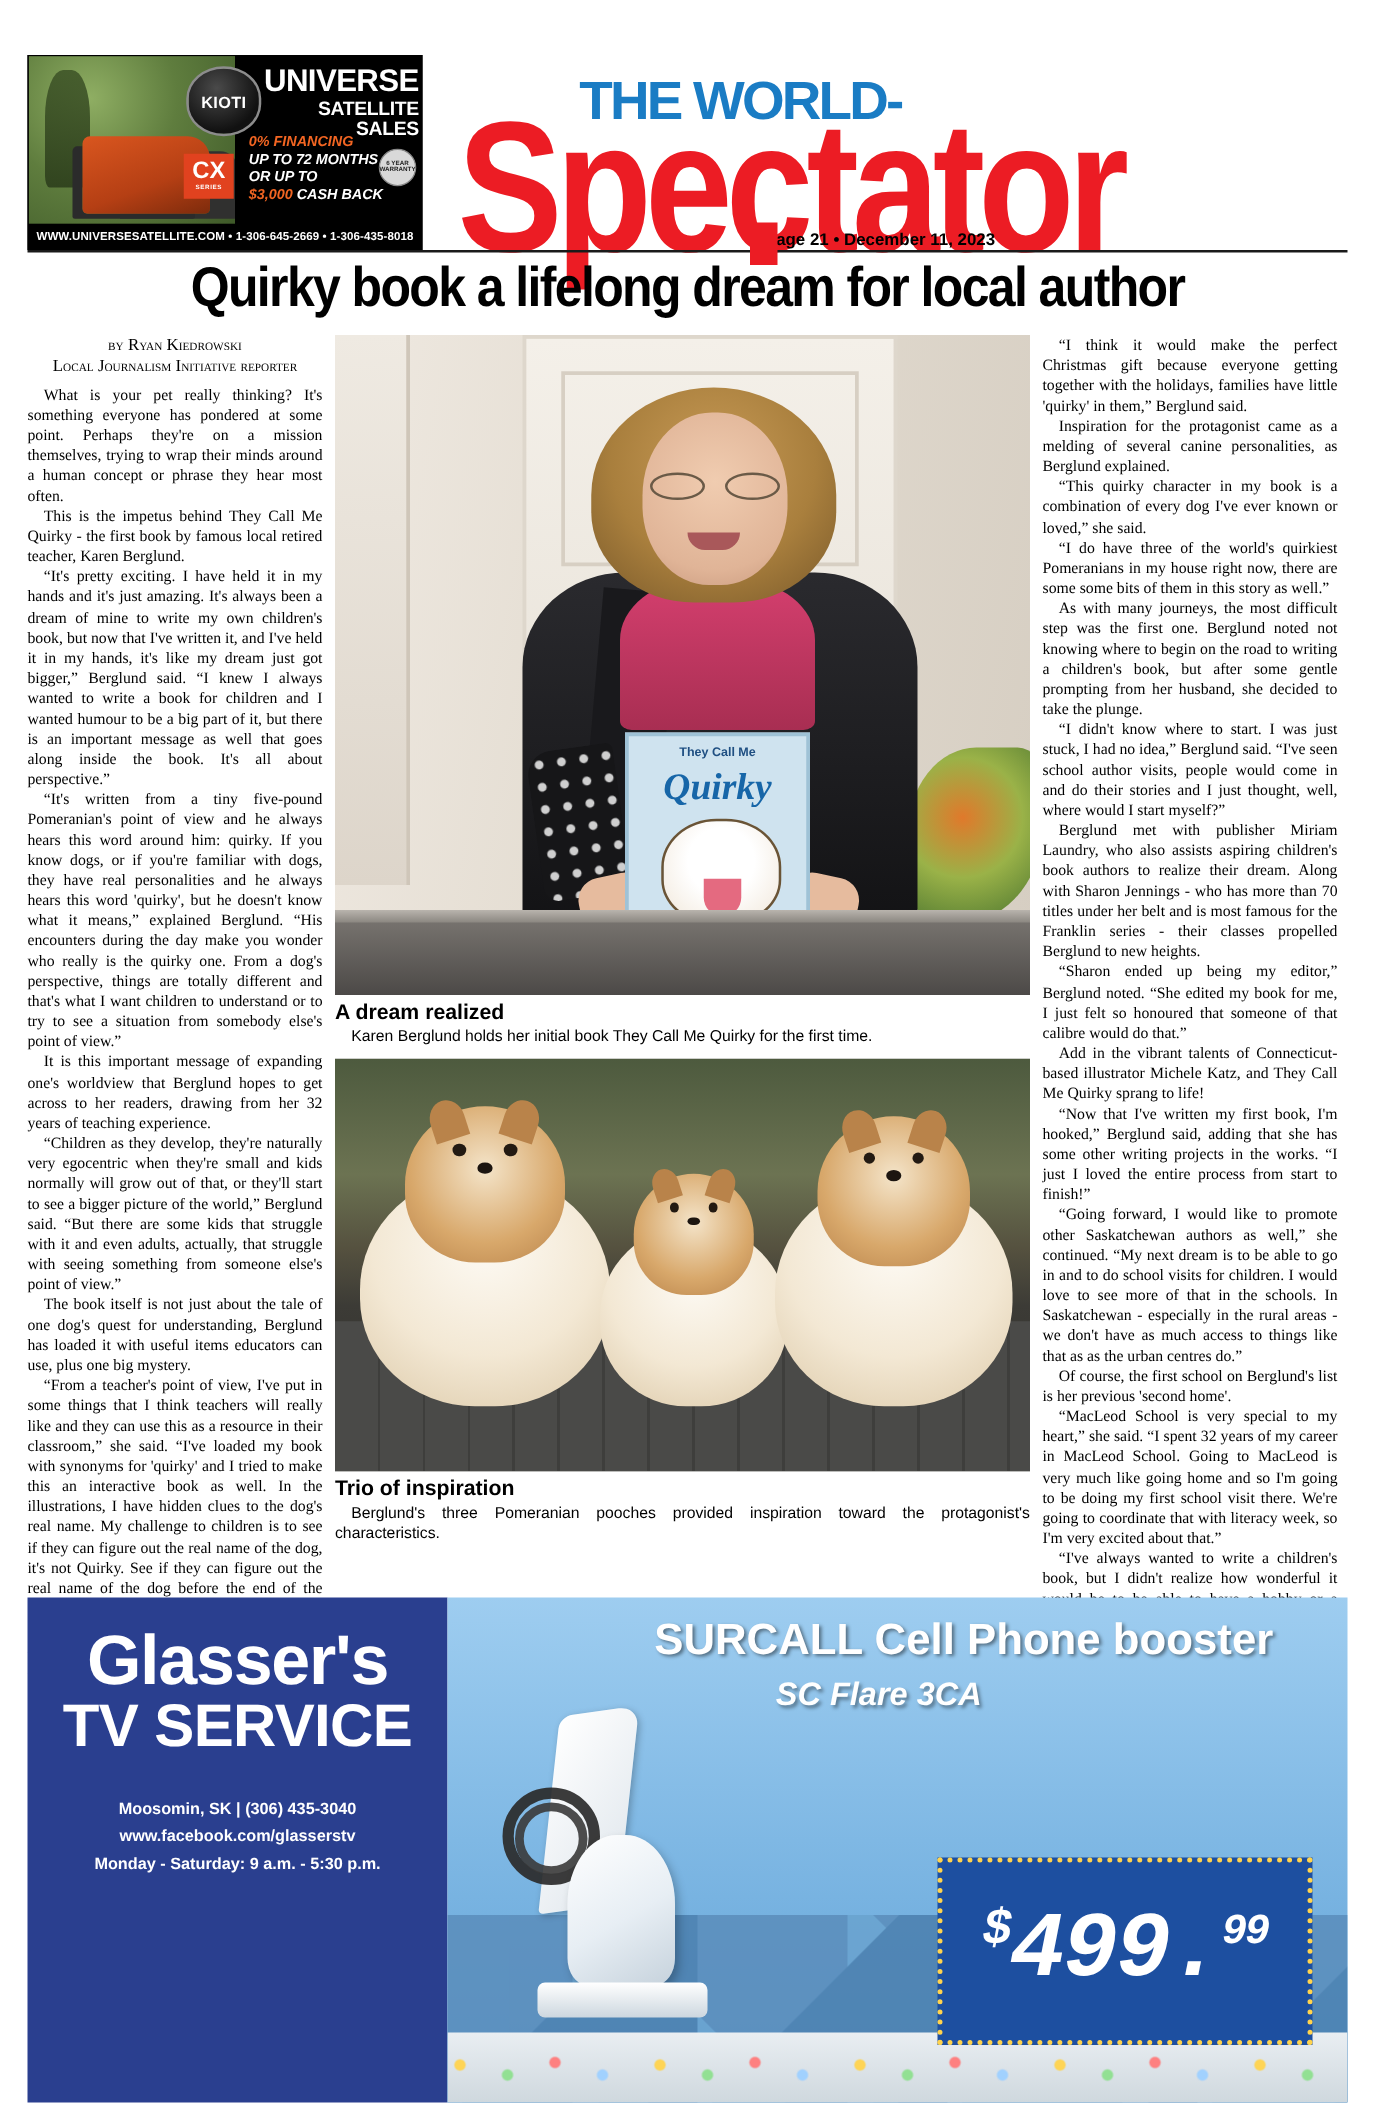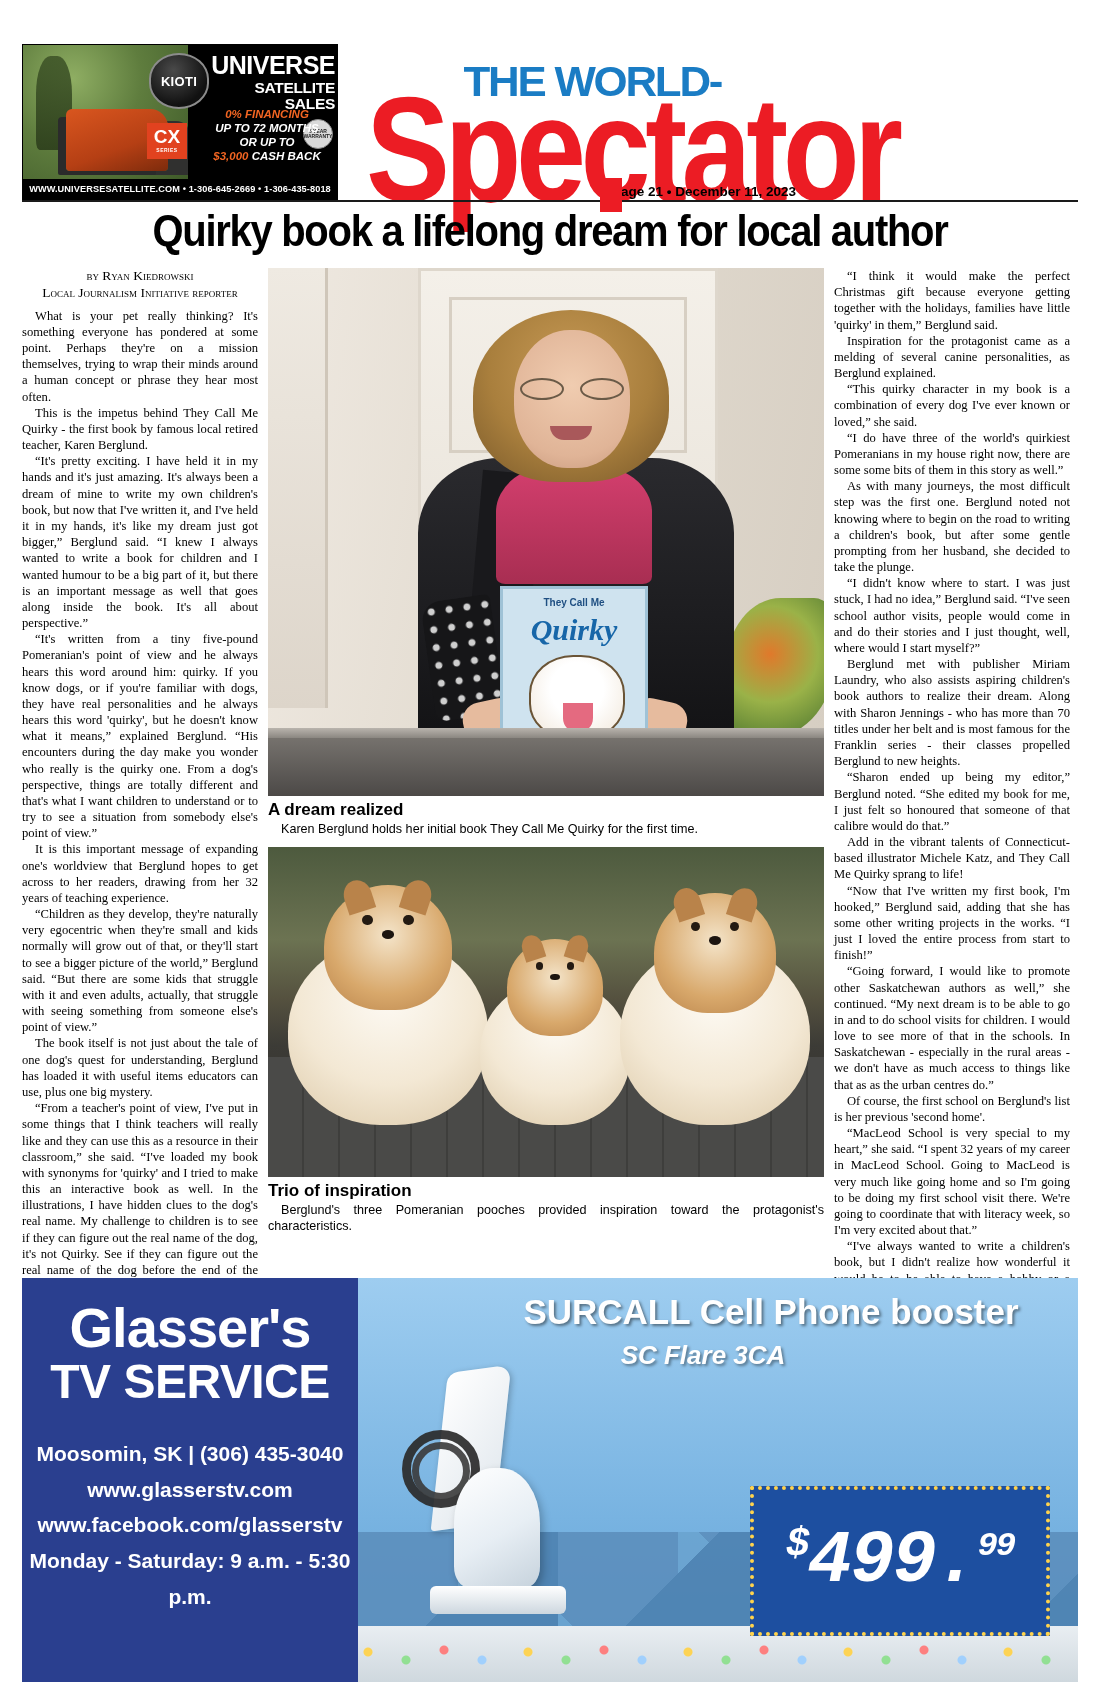--- a/index.html
+++ b/index.html
@@ -47,21 +47,21 @@
     font-weight:bold; font-size:13px; letter-spacing:.3px;
   }
   .kioti-title {
     position:absolute; left:186px; top:8px; width:126px; text-align:right;
     color:#fff; font-family:"Liberation Sans", sans-serif; font-weight:bold;
     line-height:1;
   }
   .kioti-title .u { font-size:25px; letter-spacing:-.5px; display:block; }
   .kioti-title .s { font-size:15.5px; letter-spacing:-.3px; display:block; margin-top:2px;}
   .kioti-offer {
-    position:absolute; left:176px; top:62px; width:136px; text-align:center;
+    position:absolute; left:176px; top:62px; width:136px; text-align:left;
     font-family:"Liberation Sans", sans-serif; font-weight:bold; font-style:italic;
     font-size:11.5px; line-height:1.22; color:#fff;
   }
   .kioti-offer .orange { color:#f26522; }
   .cx-box {
     position:absolute; left:124px; top:78px; width:40px; height:36px;
     background:#e1421f; color:#fff; font-family:"Liberation Sans", sans-serif;
     font-weight:bold; font-size:19px; text-align:center; line-height:1;
     padding-top:4px;
   }
@@ -223,21 +223,21 @@
     line-height:1.25; text-align:justify; text-indent:14px; margin:0; }
 
   
   .ads { position:absolute; left:22px; top:1278px; width:1056px; height:404px; display:flex; }
   .ad-glasser {
     width:336px; background:#2a3f8f; color:#fff; position:relative;
     font-family:"Liberation Sans", sans-serif; text-align:center; padding-top:22px;
   }
   .g-name { font-size:56px; font-weight:bold; line-height:1.0; letter-spacing:-1px; }
   .g-sub  { font-size:48px; font-weight:bold; line-height:1.0; letter-spacing:-0.5px; margin-top:2px;}
-  .g-lines { margin-top:30px; font-size:21px; font-weight:bold; line-height:1.7; }
+  .g-lines { margin-top:30px; font-size:13px; font-weight:bold; line-height:1.7; }
   .ad-surcall { flex:1; position:relative; overflow:hidden;
     background:linear-gradient(#9ecdf0 0%, #7fb8e4 48%, #5fa1d6 100%); }
   .sc-mtn { position:absolute; left:0; bottom:0; width:100%; height:150px;
     background:
       linear-gradient(135deg, transparent 46%, #4b7fae 46.2%) 0 0/200px 150px,
       linear-gradient(45deg, transparent 46%, #5b8dbb 46.2%) 100px 0/220px 150px,
       #6aa3cf;
     opacity:.85; }
   .sc-ground { position:absolute; left:0; bottom:0; width:100%; height:56px;
     background:linear-gradient(#e9eef2,#cfd8de); }
@@ -421,21 +421,20 @@
     </div>
   </div>
 
   <div class="ads">
 
     <div class="ad-glasser">
       <div class="g-name">Glasser's</div>
       <div class="g-sub">TV SERVICE</div>
       <div class="g-lines">
         <div>Moosomin, SK   |   (306) 435-3040</div>
-        <div>www.glasserstv.com</div>
         <div>www.facebook.com/glasserstv</div>
         <div>Monday - Saturday: 9 a.m. - 5:30 p.m.</div>
       </div>
     </div>
 
     <div class="ad-surcall">
       <div class="sc-mtn"></div>
       <div class="sc-ground"></div>
       <div class="sc-lights"></div>
       <div class="sc-title">SURCALL Cell Phone booster</div>

